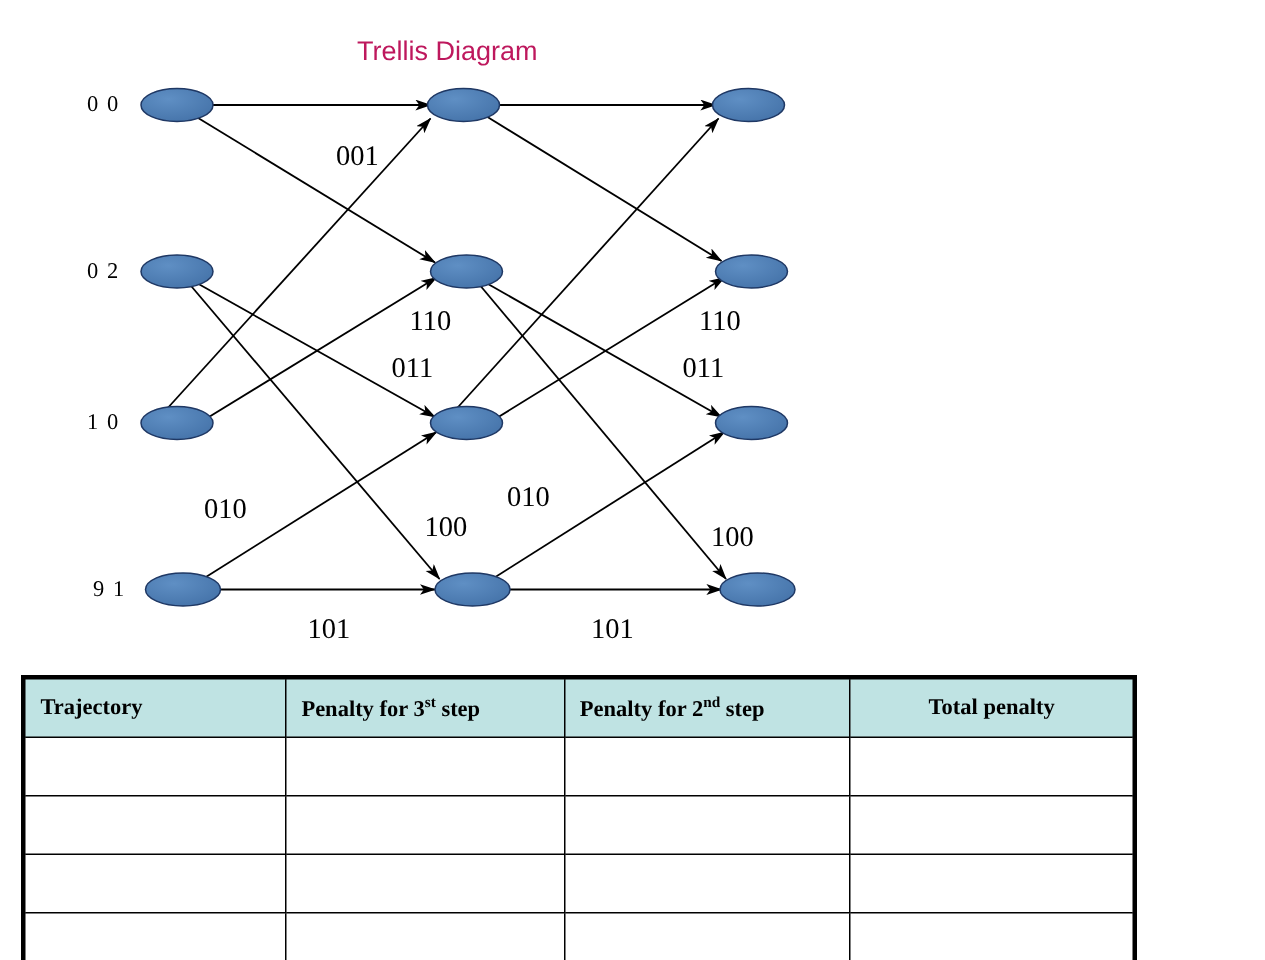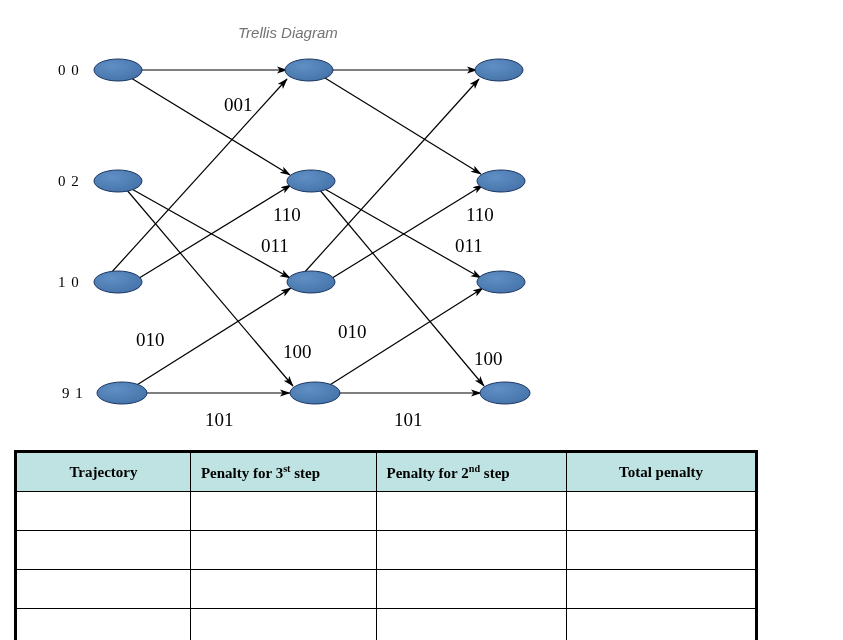--- a/index.html
+++ b/index.html
@@ -28,24 +28,23 @@
   .edge-label{
     position:absolute;
     font-family:"Liberation Serif", serif;
     font-size:19px;
     white-space:nowrap;
   }
   .diagram-title{
     position:absolute;
     left:238px;top:24px;
     font-family:"Liberation Sans", sans-serif;
-    font-size:15px;
-    color:#737373;
+    font-size:18px;
+    color:#be185d;
     white-space:nowrap;
-    font-style:italic;
   }
   .question-block{
     position:absolute;
     left:604px;top:102px;
     width:218px;
     font-family:"Liberation Serif", serif;
     font-size:16.5px;
     line-height:22px;
     color:#000000;
   }
@@ -66,21 +65,21 @@
     text-align:left;
     padding:7px 10px;
     height:24px;
   }
   .penalty-table td{
     border:1px solid #000000;
     height:30px;
     padding:4px 10px;
     font-size:14px;
   }
-  .penalty-table th.col-traj{width:170px;text-align:center;}
+  .penalty-table th.col-traj{width:170px;}
   .penalty-table th.col-p1{width:188px;}
   .penalty-table th.col-p2{width:194px;}
   .penalty-table th.col-total{width:192px;text-align:center;}
   sup{font-size:0.68em;vertical-align:super;}
 </style>
 </head>
 <body>
 
 <div id="canvas">
 

